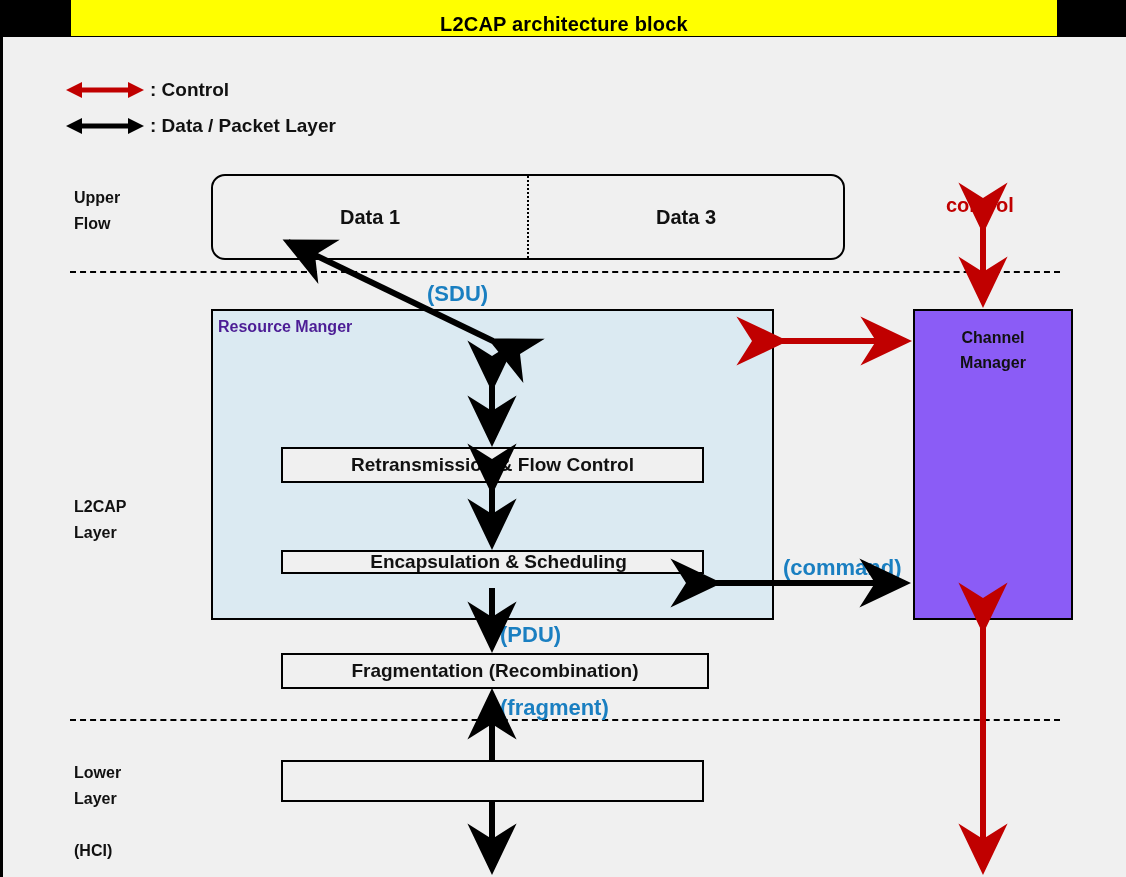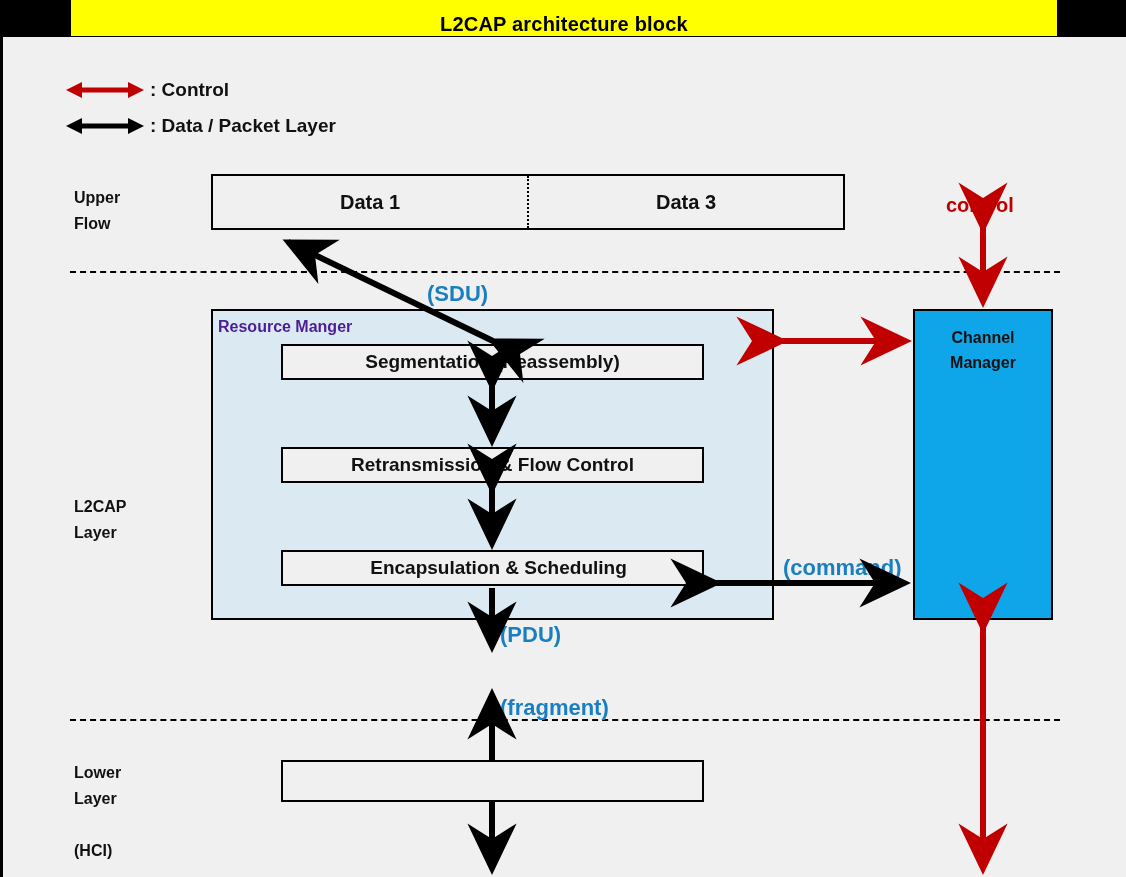--- a/index.html
+++ b/index.html
@@ -37,43 +37,43 @@
   #lbl-upper{left:74px;top:185px;}
   #lbl-l2cap{left:74px;top:494px;}
   #lbl-lower{left:74px;top:760px;}
 
   
   .box{
     position:absolute;background:#f0f0f0;border:2px solid #000000;
     box-sizing:border-box;display:flex;align-items:center;justify-content:center;
     font-weight:bold;color:#111111;
   }
-  #data-strip{left:211px;top:174px;width:634px;height:56px;padding:0;}
+  #data-strip{left:211px;top:174px;width:634px;height:86px;padding:0;border-radius:14px;}
   .data-cell{
     flex:1;height:100%;display:flex;align-items:center;justify-content:center;
     font-size:20px;font-weight:bold;color:#111111;
   }
   .data-cell + .data-cell{border-left:2px dotted #000000;}
 
   #rm-container{
     position:absolute;left:211px;top:309px;width:563px;height:311px;
     background:#dbeaf2;border:2px solid #000000;box-sizing:border-box;
   }
   #rm-title{
     position:absolute;left:218px;top:318px;font-size:16px;font-weight:bold;color:#4c1d95;
   }
   #box-seg{left:281px;top:344px;width:423px;height:36px;font-size:19px;}
   #box-retx{left:281px;top:447px;width:423px;height:36px;font-size:19px;}
-  #box-enc{left:281px;top:550px;width:423px;height:36px;font-size:19px;padding-left:12px;}
+  #box-enc{left:281px;top:550px;width:423px;height:24px;font-size:19px;padding-left:12px;}
   #box-frag{left:281px;top:653px;width:428px;height:36px;font-size:19px;}
   #box-lower{left:281px;top:760px;width:423px;height:42px;font-size:19px;}
 
   #box-chan{
-    position:absolute;left:913px;top:309px;width:140px;height:311px;
-    background:#0ea5e9;border:2px solid #000000;box-sizing:border-box;
+    position:absolute;left:913px;top:309px;width:160px;height:311px;
+    background:#8b5cf6;border:2px solid #000000;box-sizing:border-box;
     display:flex;align-items:flex-start;justify-content:center;padding-top:14px;
   }
   #box-chan .chan-text{
     font-size:16px;font-weight:bold;color:#111111;text-align:center;line-height:25px;
     white-space:pre-line;
   }
 
   
   .divider{
     position:absolute;left:70px;width:990px;height:0;
@@ -138,23 +138,23 @@
   <div class="divider" id="div-lower"></div>
 
   <div class="box" id="data-strip">
     <div class="data-cell">Data 1</div>
     <div class="data-cell">Data 3</div>
   </div>
 
   <div id="rm-container"></div>
   <div id="rm-title">Resource Manger</div>
 
-  <div class="box" id="box-seg">Segmentation (Reassembly)</div>
   <div class="box" id="box-retx">Retransmission &amp; Flow Control</div>
   <div class="box" id="box-enc">Encapsulation &amp; Scheduling</div>
+  <div class="box" id="box-frag">Fragmentation (Recombination)</div>
   <div class="box" id="box-lower"></div>
 
   <div id="box-chan">
     <span class="chan-text">Channel
 Manager</span>
   </div>
 
   <div class="ann ann-blue" id="ann-sdu">(SDU)</div>
   <div class="ann ann-blue" id="ann-pdu">(PDU)</div>
   <div class="ann ann-blue" id="ann-fragment">(fragment)</div>

